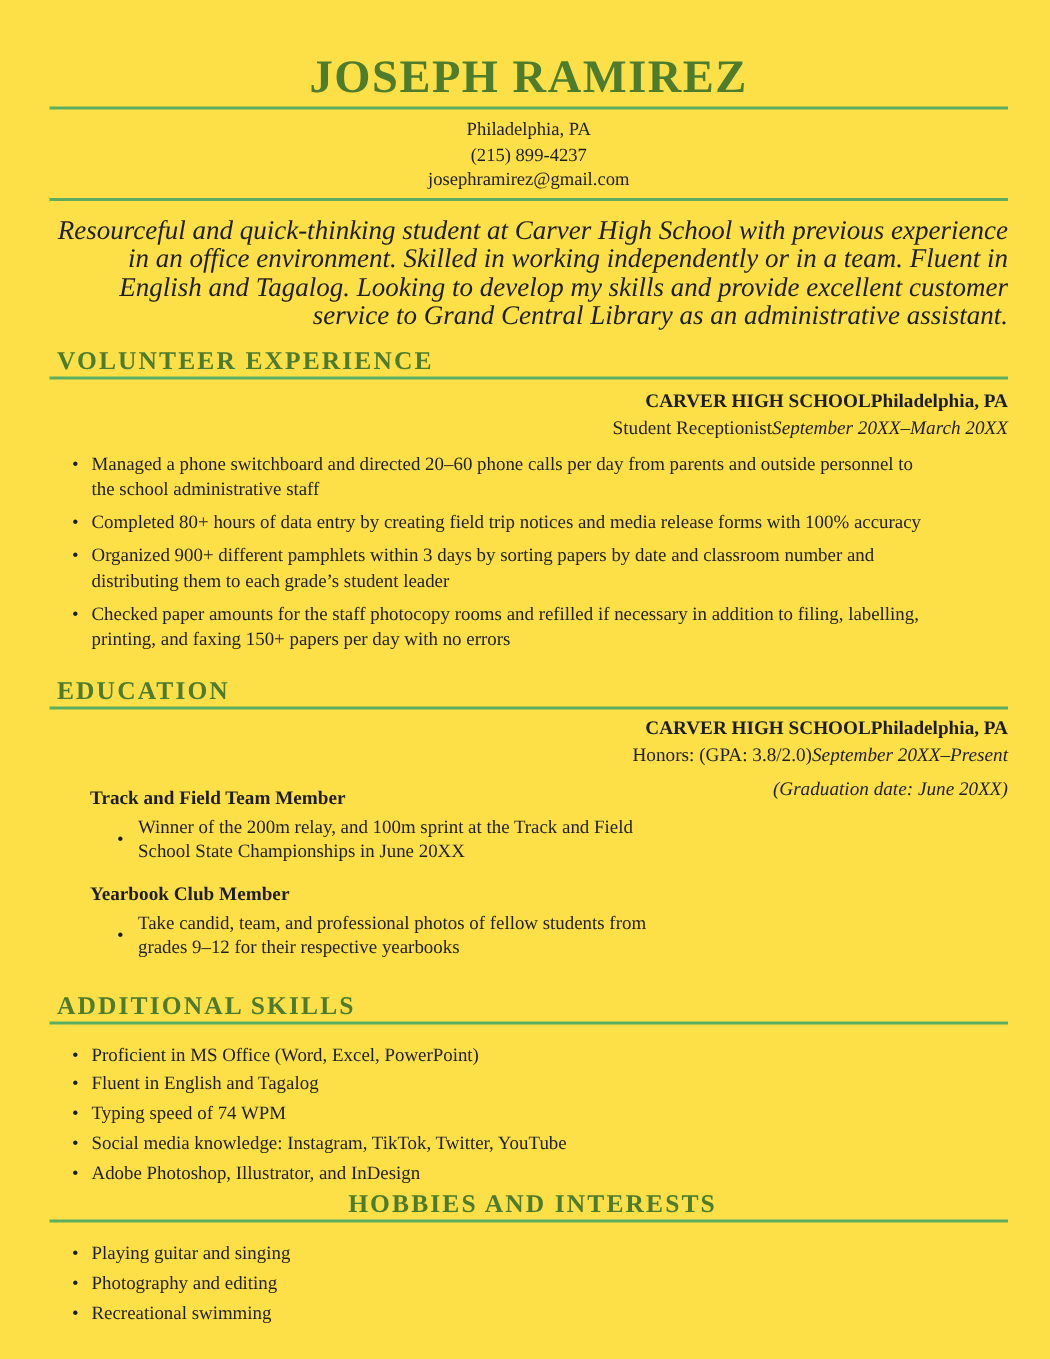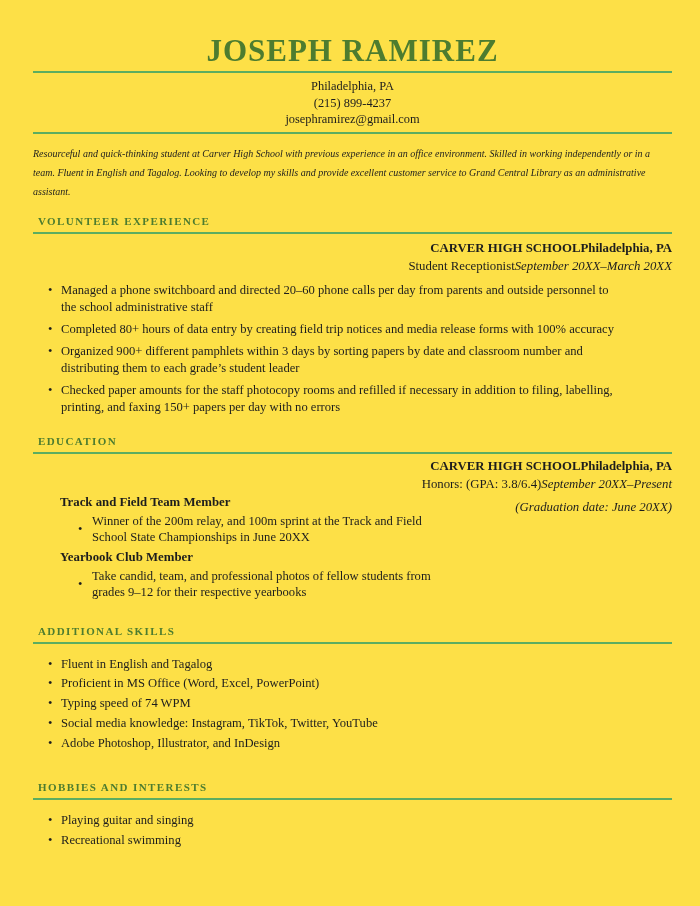--- a/index.html
+++ b/index.html
@@ -15,48 +15,48 @@
     font-family:Liberation Serif, serif;
     color:var(--ink);font-size:12.6px;
   }
   .name{
     margin:0;text-align:center;color:var(--accent-text);
     font-size:31px;line-height:33px;font-weight:bold;letter-spacing:1px;
   }
   .rule{height:0;border-top:2px solid var(--accent-line);margin-top:4px;}
   .contact{ text-align:center;margin-top:5px;line-height:16.5px;font-size:12.4px;}
   .summary{
-    font-style:italic;text-align:left;margin:10px 0 0;
-    line-height:19px;font-size:10px;
+    font-style:italic;text-align:right;margin:10px 0 0;
+    line-height:19px;font-size:18px;
   }
   .sec-title{
-    margin:0;color:var(--accent-text);font-weight:bold;font-size:11px;
+    margin:0;color:var(--accent-text);font-weight:bold;font-size:17px;
     letter-spacing:1.4px;line-height:17px;
     border-bottom:2px solid var(--accent-line);
     padding:0 0 2px 5px;
   }
   .mt-vol{margin-top:12px;}
   .mt-edu{margin-top:17px;}
   .mt-skl{margin-top:19px;}
-  .mt-hob{margin-top:28px;}
+  .mt-hob{margin-top:4px;text-align:center;}
   .row{display:flex;justify-content:flex-end;line-height:18px;font-size:12.8px;}
   .rows{margin-top:5px;}
   .rows-tight{margin-top:3px;}
   .b{font-weight:bold;}
   .it{font-style:italic;}
   .bullets{margin-top:7px;}
   .bullet{display:flex;padding-left:15px;line-height:17px;margin-bottom:5px;}
   .dot{flex:none;width:13px;}
   .dot::before{content:"\2022";}
   .btxt{flex:1;max-width:560px;}
   .bullets-single{margin-top:12px;}
   .bullets-single .bullet{margin-bottom:3px;line-height:16.8px;}
   .edu-body{display:flex;justify-content:space-between;}
   .activities{max-width:422px;padding-left:27px;flex:1;}
-  .club{font-weight:bold;line-height:17px;margin-top:1px;font-size:12.8px;}
+  .club{font-weight:bold;line-height:17px;margin-top:12px;font-size:12.8px;}
   .activities .bullet{padding-left:18px;margin-top:2px;margin-bottom:3px;line-height:16.5px;align-items:center;}
   .activities .dot{width:14px;}
   .grad{width:200px;text-align:right;font-style:italic;padding-top:5px;line-height:18px;font-size:12.8px;}
 </style>
 </head>
 <body>
 
 <div class="page">
 
   <header>
@@ -105,21 +105,21 @@
   </section>
 
   <section>
     <h2 class="sec-title mt-edu">EDUCATION</h2>
     <div class="rows-tight">
       <div class="row">
         <span class="b">CARVER HIGH SCHOOL</span>
         <span class="b">Philadelphia, PA</span>
       </div>
       <div class="row">
-        <span>Honors: (GPA: 3.8/6.4)</span>
+        <span>Honors: (GPA: 3.8/2.0)</span>
         <span class="it">September 20XX–Present</span>
       </div>
     </div>
     <div class="edu-body">
       <div class="activities">
         <div class="club">Track and Field Team Member</div>
         <div class="bullet">
           <span class="dot"></span>
           <span class="btxt">Winner of the 200m relay, and 100m sprint at the Track and Field School State Championships in June 20XX</span>
         </div>
@@ -131,25 +131,25 @@
       </div>
       <div class="grad">(Graduation date: June 20XX)</div>
     </div>
   </section>
 
   <section>
     <h2 class="sec-title mt-skl">ADDITIONAL SKILLS</h2>
     <div class="bullets bullets-single">
       <div class="bullet">
         <span class="dot"></span>
-        <span class="btxt">Fluent in English and Tagalog</span>
+        <span class="btxt">Proficient in MS Office (Word, Excel, PowerPoint)</span>
       </div>
       <div class="bullet">
         <span class="dot"></span>
-        <span class="btxt">Proficient in MS Office (Word, Excel, PowerPoint)</span>
+        <span class="btxt">Fluent in English and Tagalog</span>
       </div>
       <div class="bullet">
         <span class="dot"></span>
         <span class="btxt">Typing speed of 74 WPM</span>
       </div>
       <div class="bullet">
         <span class="dot"></span>
         <span class="btxt">Social media knowledge: Instagram, TikTok, Twitter, YouTube</span>
       </div>
       <div class="bullet">
@@ -161,19 +161,23 @@
 
   <section>
     <h2 class="sec-title mt-hob">HOBBIES AND INTERESTS</h2>
     <div class="bullets bullets-single">
       <div class="bullet">
         <span class="dot"></span>
         <span class="btxt">Playing guitar and singing</span>
       </div>
       <div class="bullet">
         <span class="dot"></span>
+        <span class="btxt">Photography and editing</span>
+      </div>
+      <div class="bullet">
+        <span class="dot"></span>
         <span class="btxt">Recreational swimming</span>
       </div>
 
     </div>
   </section>
 
 </div>
 
 </body></html>

